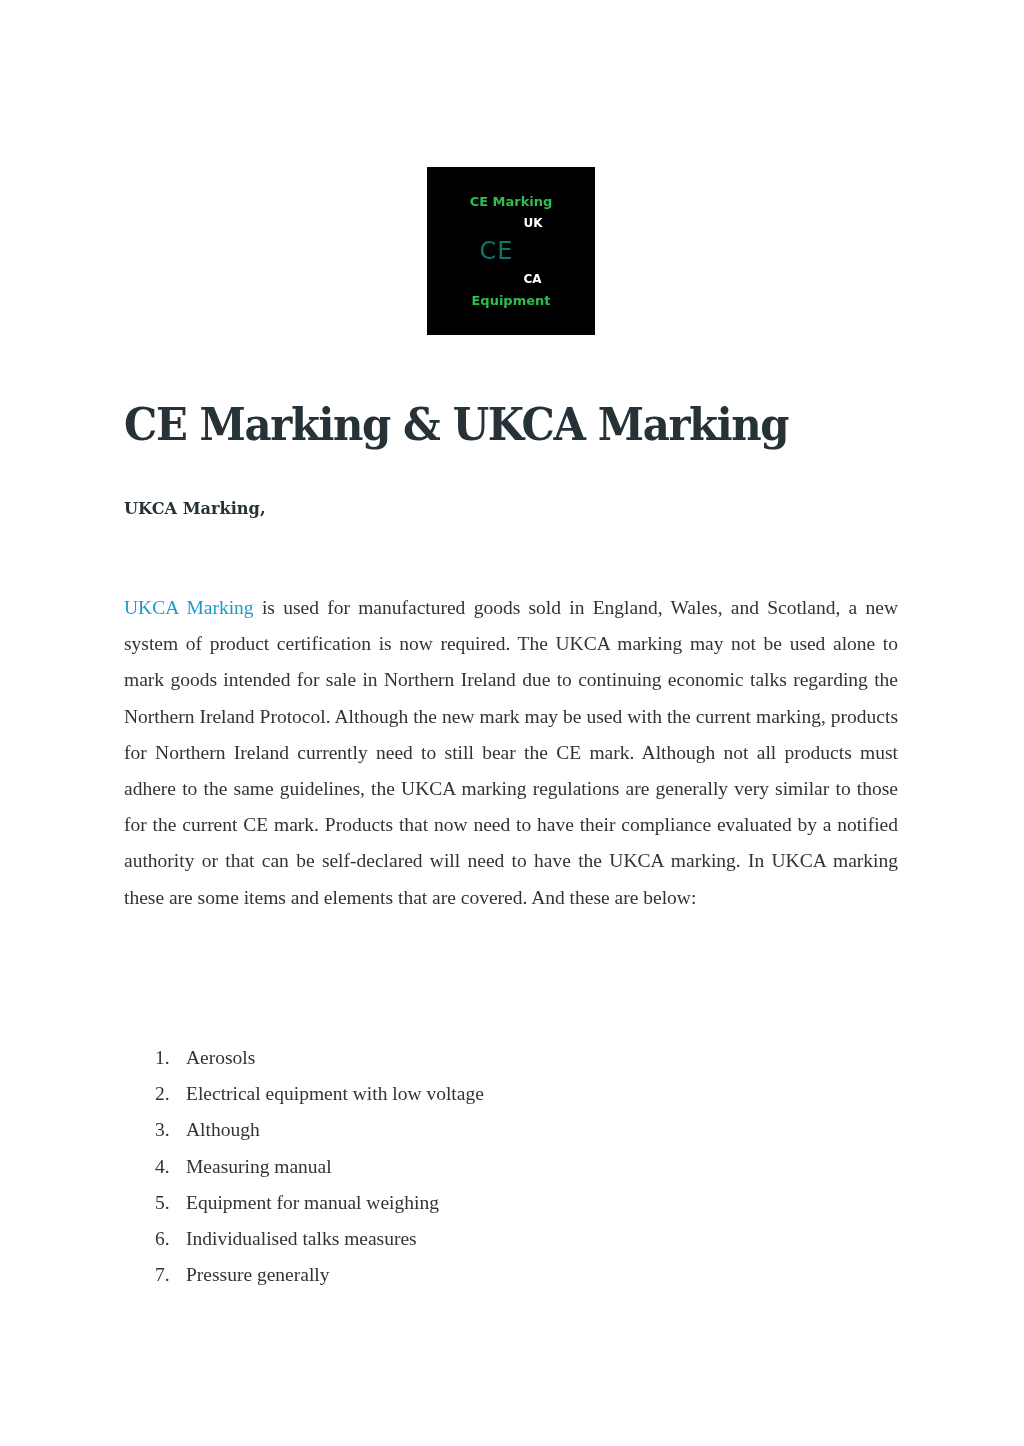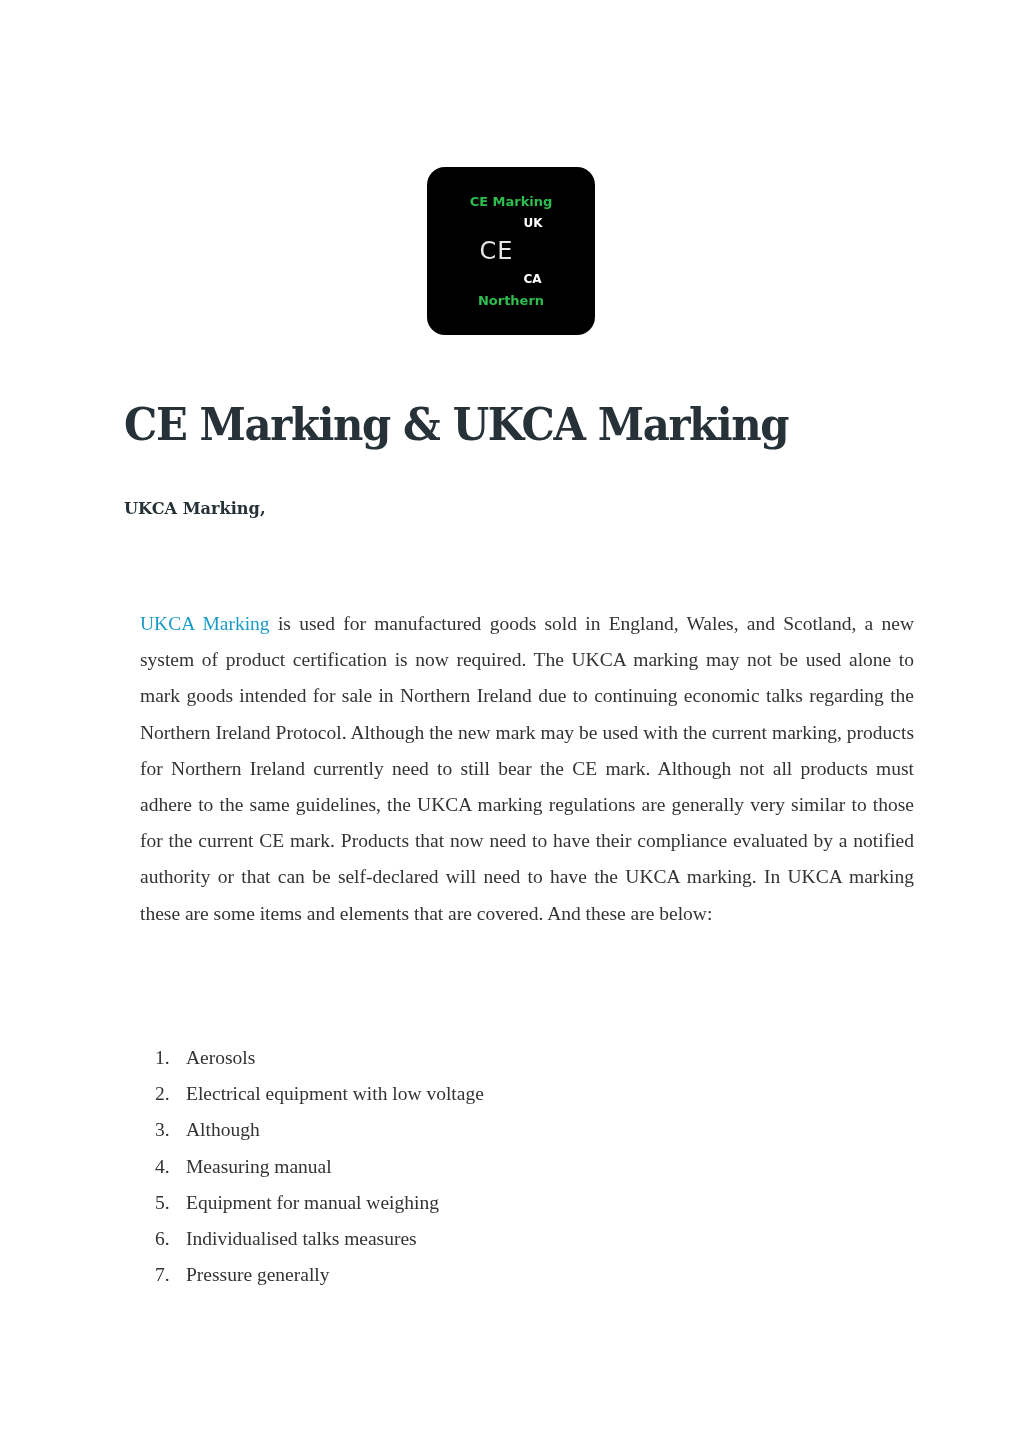--- a/index.html
+++ b/index.html
@@ -1,38 +1,38 @@
 <!DOCTYPE html>
 <html><head>
   <meta charset="utf-8">
   <style>
     html, body { margin: 0; padding: 0; background: #ffffff; }
     body { width: 1024px; height: 1446px; position: relative; overflow: hidden; }
     .logo {
       position: absolute; left: 427px; top: 167px; width: 168px; height: 168px;
-      background: #000; display: flex; flex-direction: column; align-items: center; justify-content: center; border-radius: 18px;
+      background: #000; display: flex; flex-direction: column; align-items: center; justify-content: center;
     }
     .logo-top, .logo-bottom {
       color: #2ebd4e; font-family: "DejaVu Sans", sans-serif; font-weight: bold; font-size: 13px;
     }
     .logo-marks { display: flex; align-items: center; gap: 10px; margin: 8px 0 8px 0; }
-    .logo-ce { color: #e5e5e5; font-family: "DejaVu Sans", sans-serif; font-size: 24px; letter-spacing: 1px; line-height: 1; }
+    .logo-ce { color: #0f766e; font-family: "DejaVu Sans", sans-serif; font-size: 24px; letter-spacing: 1px; line-height: 1; }
     .logo-ukca { color: #fff; font-family: "DejaVu Sans", sans-serif; font-size: 12px; line-height: 12px; font-weight: bold; display: flex; flex-direction: column; gap: 44px; }
     .title {
       position: absolute; left: 124px; top: 398px; margin: 0;
       font-family: "DejaVu Serif", serif; font-weight: bold; font-size: 45px; color: #263238;
       letter-spacing: -1.5px; transform: scaleX(0.93); transform-origin: left;
     }
     .subtitle {
       position: absolute; left: 124px; top: 498px; margin: 0;
       font-family: "DejaVu Serif", serif; font-weight: bold; font-size: 17px; color: #263238;
       transform: scaleX(0.95); transform-origin: left;
     }
     .body-text {
-      position: absolute; left: 124px; top: 590px; width: 774px; margin: 16px;
+      position: absolute; left: 124px; top: 590px; width: 774px; margin: 0;
       font-family: "Liberation Serif", serif; font-size: 19.5px; line-height: 36.2px; color: #333;
       text-align: justify;
     }
     .body-text a { color: #1a9bc7; text-decoration: none; }
     .list {
       position: absolute; left: 124px; top: 1040px; margin: 0; padding: 0; list-style: none;
       font-family: "Liberation Serif", serif; font-size: 19.5px; line-height: 36.2px; color: #333;
     }
     .list li { display: flex; }
     .list .num { width: 62px; text-align: right; padding-right: 0; box-sizing: border-box; }
@@ -44,21 +44,21 @@
 
 <div class="logo">
   <div class="logo-top">CE Marking</div>
   <div class="logo-marks">
     <span class="logo-ce">CE</span>
     <span class="logo-ukca">
       <span>UK</span>
       <span>CA</span>
     </span>
   </div>
-  <div class="logo-bottom">Northern</div>
+  <div class="logo-bottom">Equipment</div>
 </div>
 
 <h1 class="title">CE Marking &amp; UKCA Marking</h1>
 
 <h3 class="subtitle">UKCA Marking,</h3>
 
 <p class="body-text"><a href="#">UKCA Marking</a><span> is used for manufactured goods sold in England, Wales, and Scotland, a new system of product certification is now required. The UKCA marking may not be used alone to mark goods intended for sale in Northern Ireland due to continuing economic talks regarding the Northern Ireland Protocol. Although the new mark may be used with the current marking, products for Northern Ireland currently need to still bear the CE mark. Although not all products must adhere to the same guidelines, the UKCA marking regulations are generally very similar to those for the current CE mark. Products that now need to have their compliance evaluated by a notified authority or that can be self-declared will need to have the UKCA marking. In UKCA marking these are some items and elements that are covered. And these are below:</span></p>
 
 <ol class="list">
   <li>

